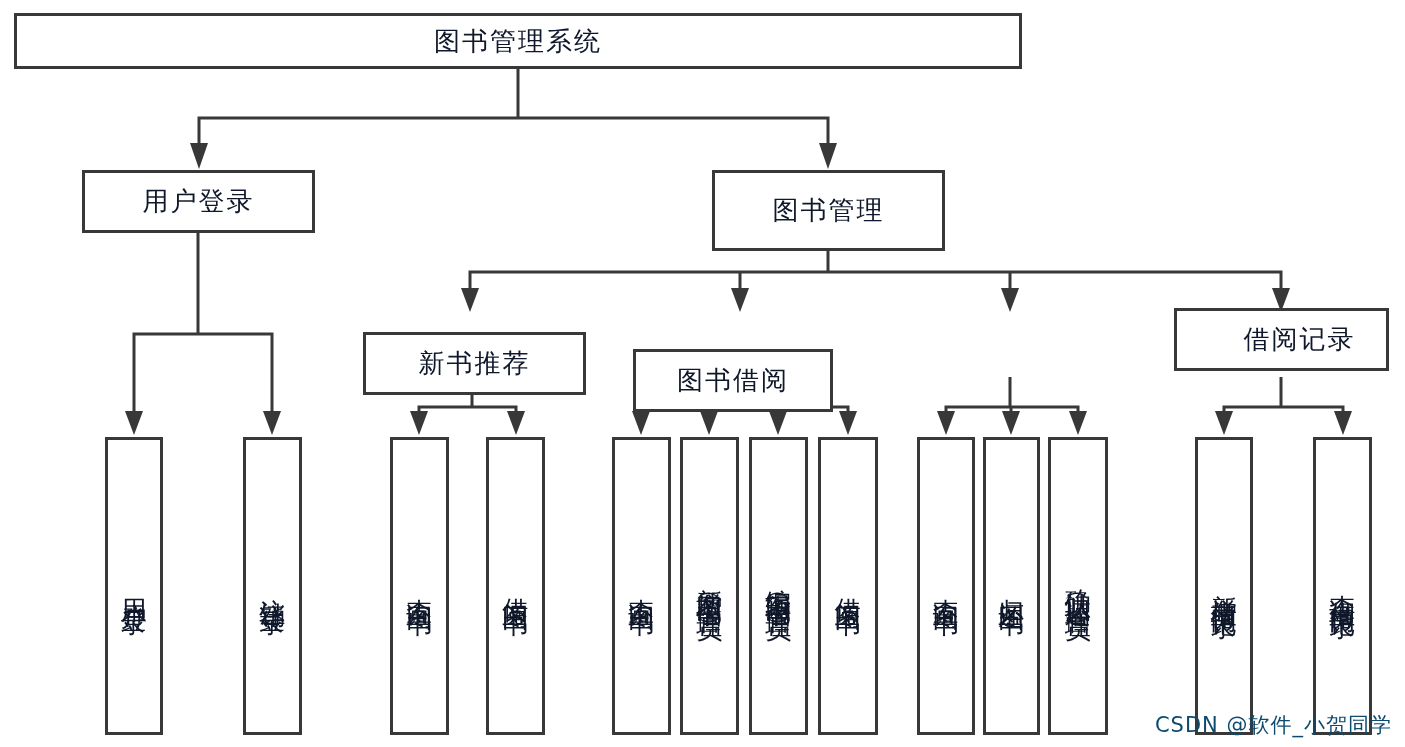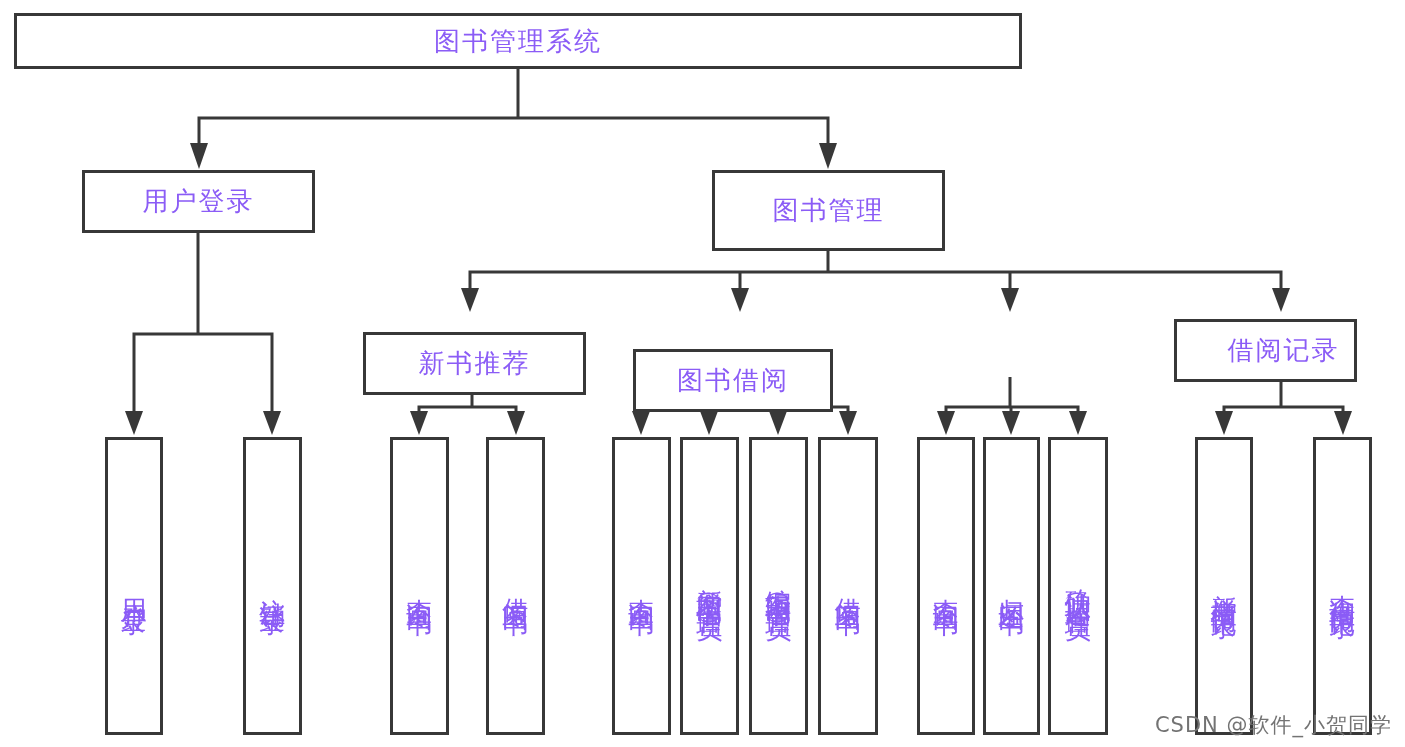--- a/index.html
+++ b/index.html
@@ -24,41 +24,41 @@
 
   .node {
     position: absolute;
     background: #ffffff;
     border: 3px solid #383838;
     display: flex;
     align-items: center;
     justify-content: center;
     font-size: 26px;
     letter-spacing: 2px;
-    color: #8b5cf6;
+    color: #0f172a;
     white-space: nowrap;
   }
 
   .node.vleaf { letter-spacing: 0; }
   .node.vleaf .vtext {
     writing-mode: vertical-rl;
     text-orientation: mixed;
     letter-spacing: 4px;
     font-size: 26px;
     line-height: 1.1;
     white-space: nowrap;
   }
 
   .watermark {
     position: absolute;
     right: 13px;
     bottom: 8px;
     font-size: 21px;
     letter-spacing: 1px;
-    color: #737373;
+    color: #0c4a6e;
     z-index: 10;
     white-space: nowrap;
   }
 </style>
 </head>
 <body>
 
 <div class="canvas">
 
   <svg class="connector-overlay" viewBox="0 0 1405 747" xmlns="http://www.w3.org/2000/svg">
@@ -94,21 +94,21 @@
     </g>
   </svg>
 
   <div class="node" style="left:14px; top:13px; width:1008px; height:56px;">图书管理系统</div>
 
   <div class="node" style="left:82px; top:170px; width:233px; height:63px;">用户登录</div>
   <div class="node" style="left:712px; top:170px; width:233px; height:81px;">图书管理</div>
 
   <div class="node" style="left:363px; top:332px; width:223px; height:63px;">新书推荐</div>
   <div class="node" style="left:633px; top:314px; width:200px; height:63px;margin-top:35px;">图书借阅</div>
-  <div class="node" style="left:1174px; top:319px; width:183px; height:63px;padding-left:36px;">借阅记录</div>
+  <div class="node" style="left:1174px; top:308px; width:215px; height:63px;padding-left:36px;">借阅记录</div>
 
   <div class="node vleaf" style="left:105px; top:437px; width:58px; height:298px;">
     <span class="vtext">用户登录</span>
   </div>
   <div class="node vleaf" style="left:243px; top:437px; width:59px; height:298px;">
     <span class="vtext">注销登录</span>
   </div>
 
   <div class="node vleaf" style="left:390px; top:437px; width:59px; height:298px;">
     <span class="vtext">查询图书</span>

